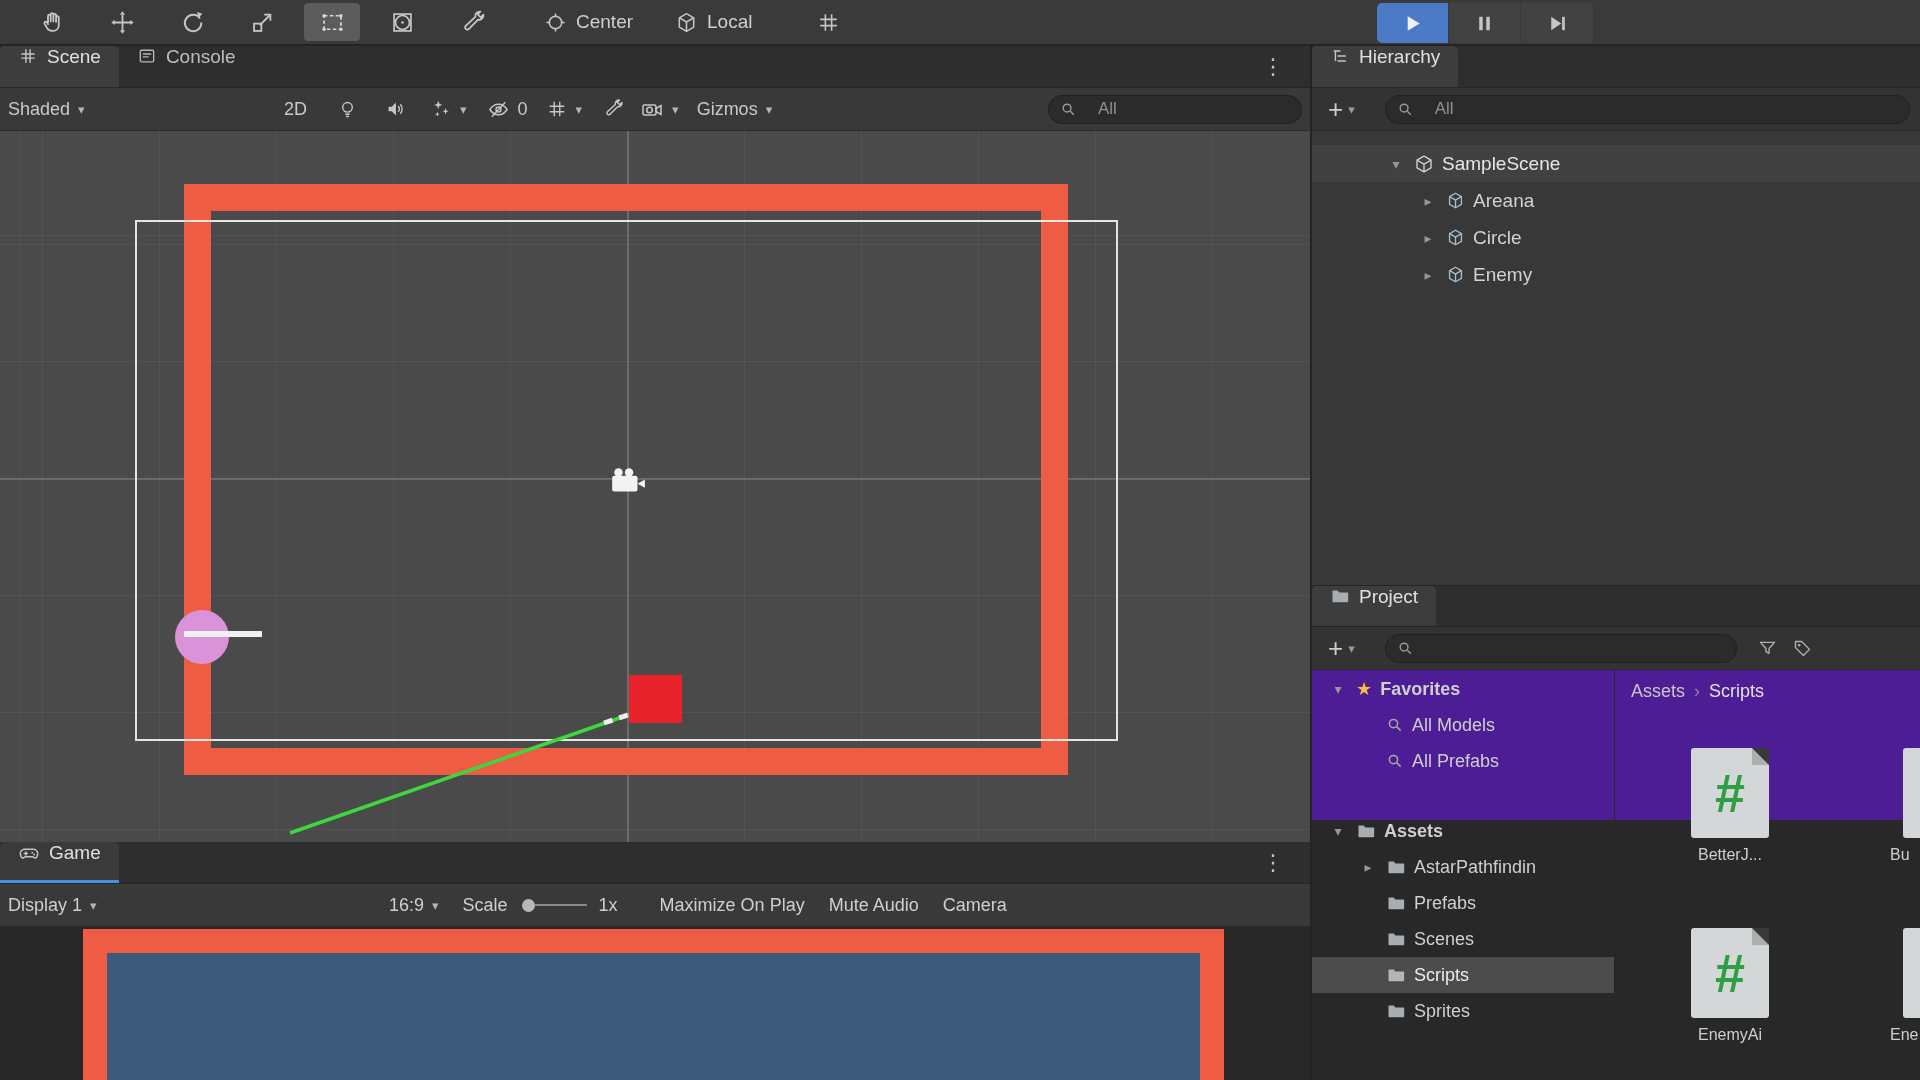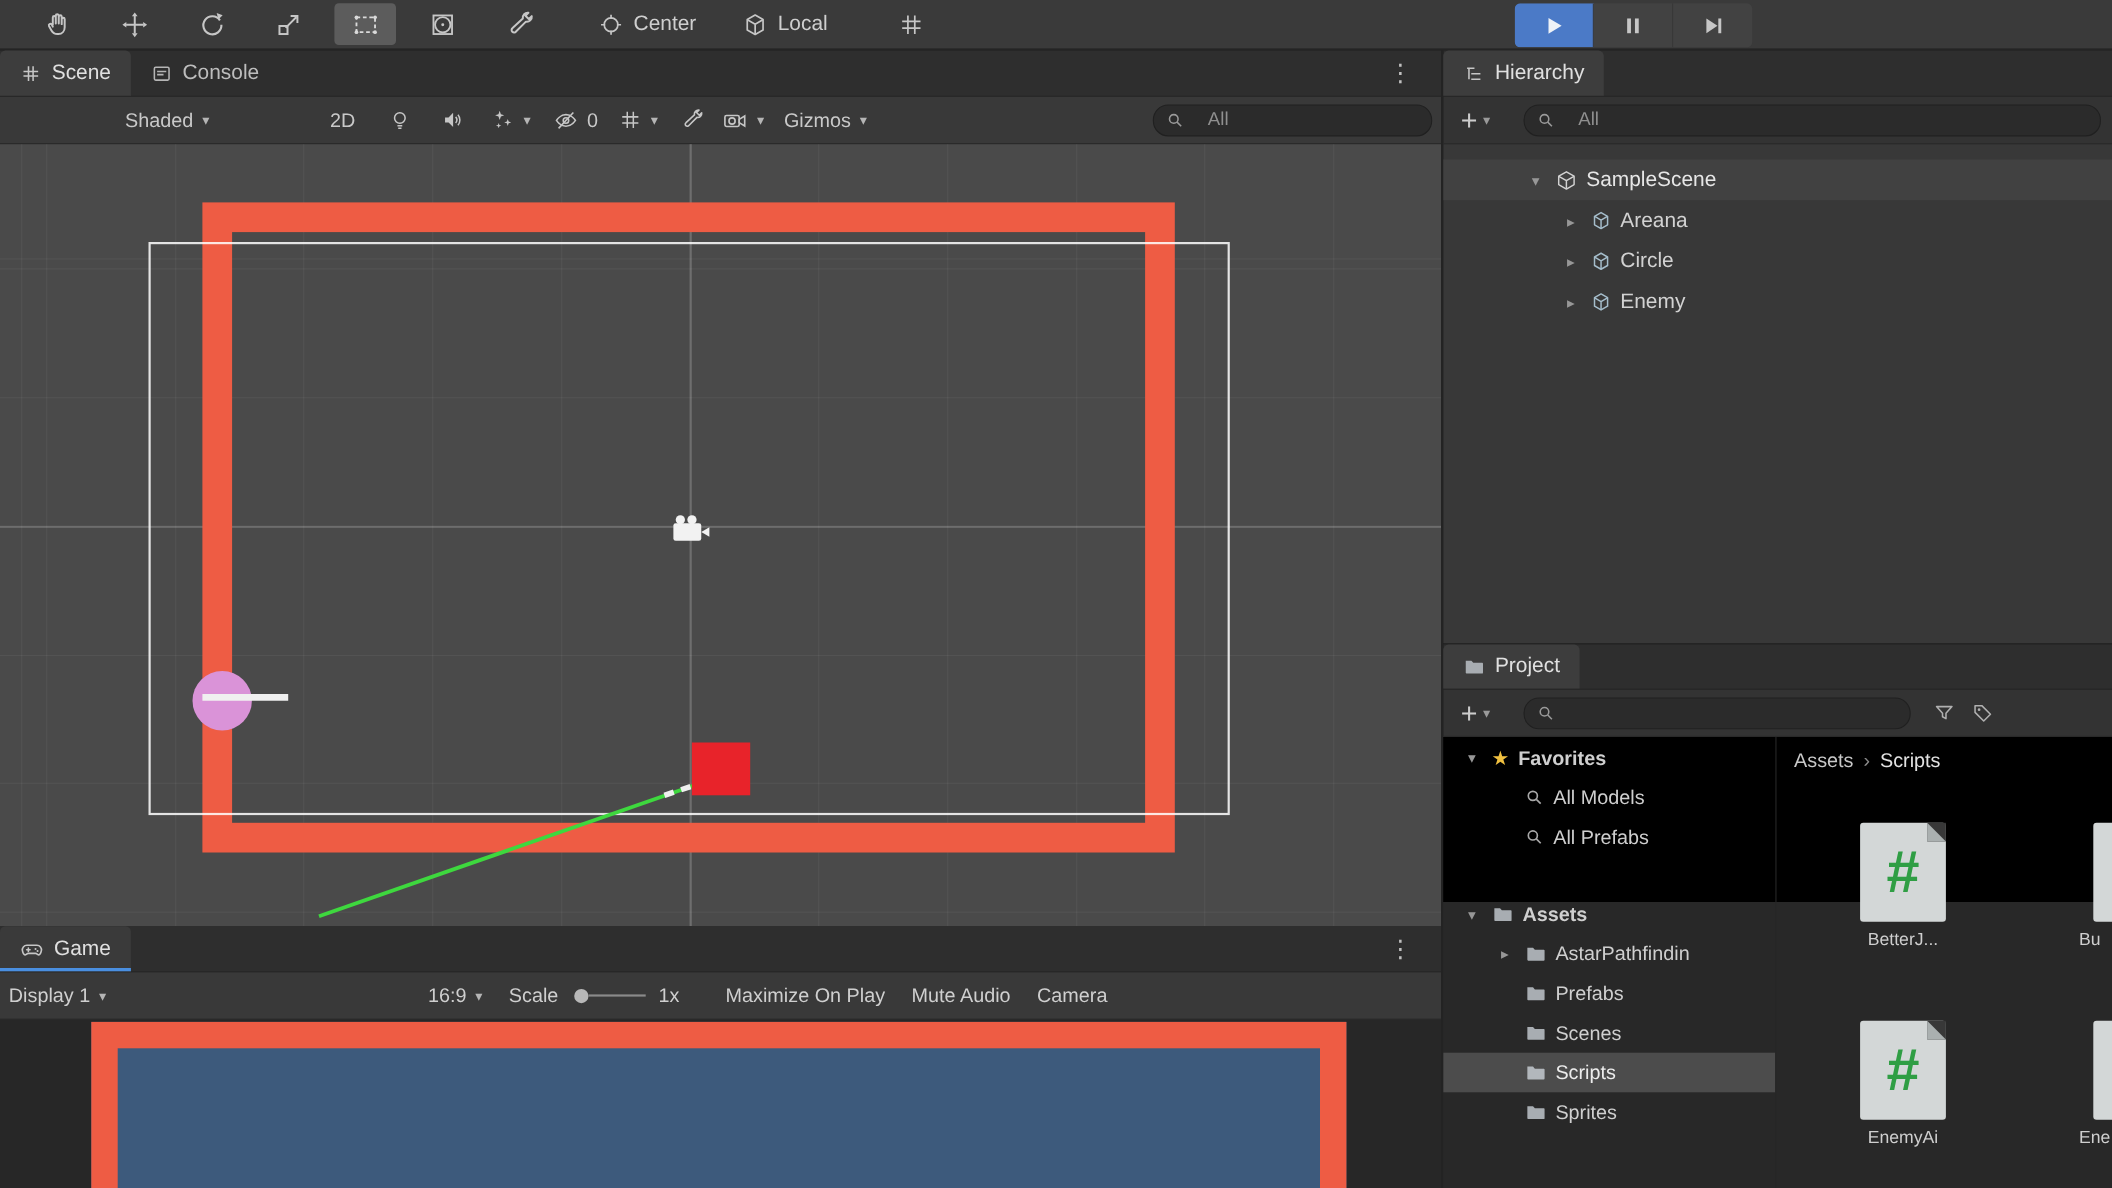--- a/index.html
+++ b/index.html
@@ -1,21 +1,21 @@
 <!DOCTYPE html>
 <html><head>
 <meta charset="utf-8">
 <style>
   * { margin:0; padding:0; box-sizing:border-box; }
   html,body { width:1920px; height:1080px; background:#282828; overflow:hidden;
               font-family:"Liberation Sans", sans-serif; color:#c9c9c9; user-select:none; }
   button { background:none; border:none; color:inherit; font:inherit; cursor:default; }
   svg { display:block; }
 
-  #root { position:relative; width:1920px; height:820px; background:#000000; }
+  #root { position:relative; width:1920px; height:820px; background:#4c1d95; }
 
   
   #topbar { position:absolute; left:0; top:0; width:1920px; height:46px;
             background:#3a3a3a; border-bottom:2px solid #242424;
             display:flex; align-items:center; }
   .tools { display:flex; gap:14px; margin-left:24px; }
   .tool-btn { width:56px; height:38px; display:flex; align-items:center; justify-content:center; border-radius:4px; }
   .tool-btn.selected { background:#5c5c5c; }
   .tb-labeled { height:38px; display:flex; align-items:center; gap:9px; padding:0 14px;
                 border-radius:4px; font-size:19px; color:#cfcfcf; }
@@ -27,21 +27,21 @@
   .play-btn.active { background:#4b7ac7; }
 
   
   #left-col  { position:absolute; left:0; top:46px; width:1310px; height:1034px; }
   #col-divider { position:absolute; left:1310px; top:46px; width:2px; height:1034px; background:#232323; }
   #right-col { position:absolute; left:1312px; top:46px; width:608px; height:1034px; }
 
   
   .tabstrip { position:absolute; left:0; width:100%; height:42px; background:#2e2e2e;
               display:flex; align-items:stretch; border-bottom:1px solid #262626; }
-  .tab { display:flex; align-items:center; gap:9px; padding:0 18px; font-size:19px;
+  .tab { display:flex; gap:9px; padding:0 18px; font-size:19px;
          color:#bdbdbd; position:relative; }
   .tab.active { background:#3d3d3d; color:#e0e0e0; border-radius:5px 5px 0 0; }
   .tab-underline { position:absolute; left:0; bottom:0; height:3px; width:100%; background:#4a8fe0; }
   .kebab { position:absolute; right:20px; top:0; height:42px; display:flex; align-items:center;
            font-size:22px; color:#c0c0c0; padding:0 6px; }
   .ptoolbar { position:absolute; left:0; width:100%; height:43px; background:#393939;
               border-bottom:1px solid #2a2a2a; display:flex; align-items:center; font-size:18px; }
   .ptoolbar.dark { background:#333333; }
   .arrow { font-size:13px; color:#b5b5b5; }
   .arrow.dim { color:#9a9a9a; }
@@ -227,21 +227,21 @@
             <path d="M7 9.5h10M7 13h7"></path>
           </svg>
         <span>Console</span>
       </div>
       <div class="kebab">
           <span>⋮</span>
         </div>
     </div>
 
     <div class="ptoolbar" style="top:42px">
-      <div class="ctrl" style="margin-left:24px; width:256px; justify-content:center">
+      <div class="ctrl" style="margin-left:8px; width:256px; justify-content:flex-start">
         <span>Shaded</span>
         <span class="arrow">▾</span>
       </div>
       <button class="ctrl" style="margin-left:20px">
         <span>2D</span>
       </button>
       <button class="ctrl" style="margin-left:30px">
         <svg width="21" height="21" viewBox="0 0 24 24" fill="none" stroke="#c6c6c6" stroke-width="1.6">
             <circle cx="12" cy="9.5" r="5.5"></circle>
             <path d="M9.5 17.5h5M10.3 20h3.4"></path>

